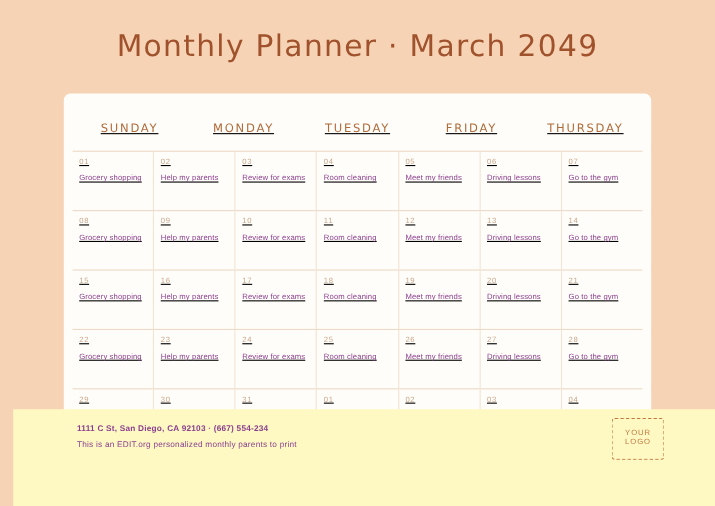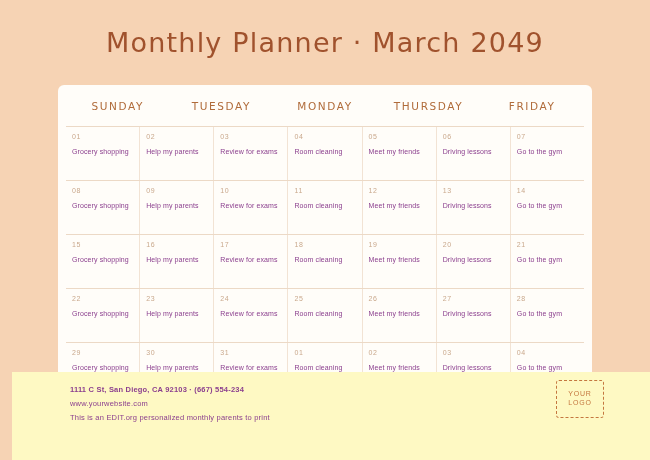--- a/index.html
+++ b/index.html
@@ -31,21 +31,22 @@
     margin: 0;
   }
   .calendar-card {
     position: absolute;
     left: 58px;
     top: 85px;
     width: 534px;
     background: #fffdf9;
     border-radius: 6px 6px 0 0;
     box-sizing: border-box;
-    padding: 5px 8px;
+    padding: 16px 8px;
+    text-decoration: underline;
   }
   .weekdays {
     display: flex;
     padding: 10px 0 6px 0;
   }
   .weekday {
     flex: 1;
     text-align: center;
     color: #b06b3a;
     font-family: "DejaVu Sans", sans-serif;
@@ -124,24 +125,24 @@
 <body>
 
 <div class="page">
 
   <h1 class="title">Monthly Planner · March 2049</h1>
 
   <div class="calendar-card">
 
     <div class="weekdays">
       <div class="weekday">SUNDAY</div>
+      <div class="weekday">MONDAY</div>
       <div class="weekday">TUESDAY</div>
-      <div class="weekday">MONDAY</div>
+      <div class="weekday">FRIDAY</div>
       <div class="weekday">THURSDAY</div>
-      <div class="weekday">FRIDAY</div>
     </div>
 
     <div class="week-row">
       <div class="day-cell">
         <div class="day-num">01</div>
         <div class="event">Grocery shopping</div>
       </div>
       <div class="day-cell">
         <div class="day-num">02</div>
         <div class="event">Help my parents</div>
@@ -290,21 +291,20 @@
         <div class="day-num">04</div>
         <div class="event">Go to the gym</div>
       </div>
     </div>
 
   </div>
 
   <div class="footer">
     <div class="footer-lines">
       <div class="line1">1111 C St, San Diego, CA 92103 · (667) 554-234</div>
-      <div class="line2">www.yourwebsite.com</div>
       <div class="line3">This is an EDIT.org personalized monthly parents to print</div>
     </div>
     <div class="logo-box">
       <div>YOUR</div>
       <div>LOGO</div>
     </div>
   </div>
 
 </div>
 

